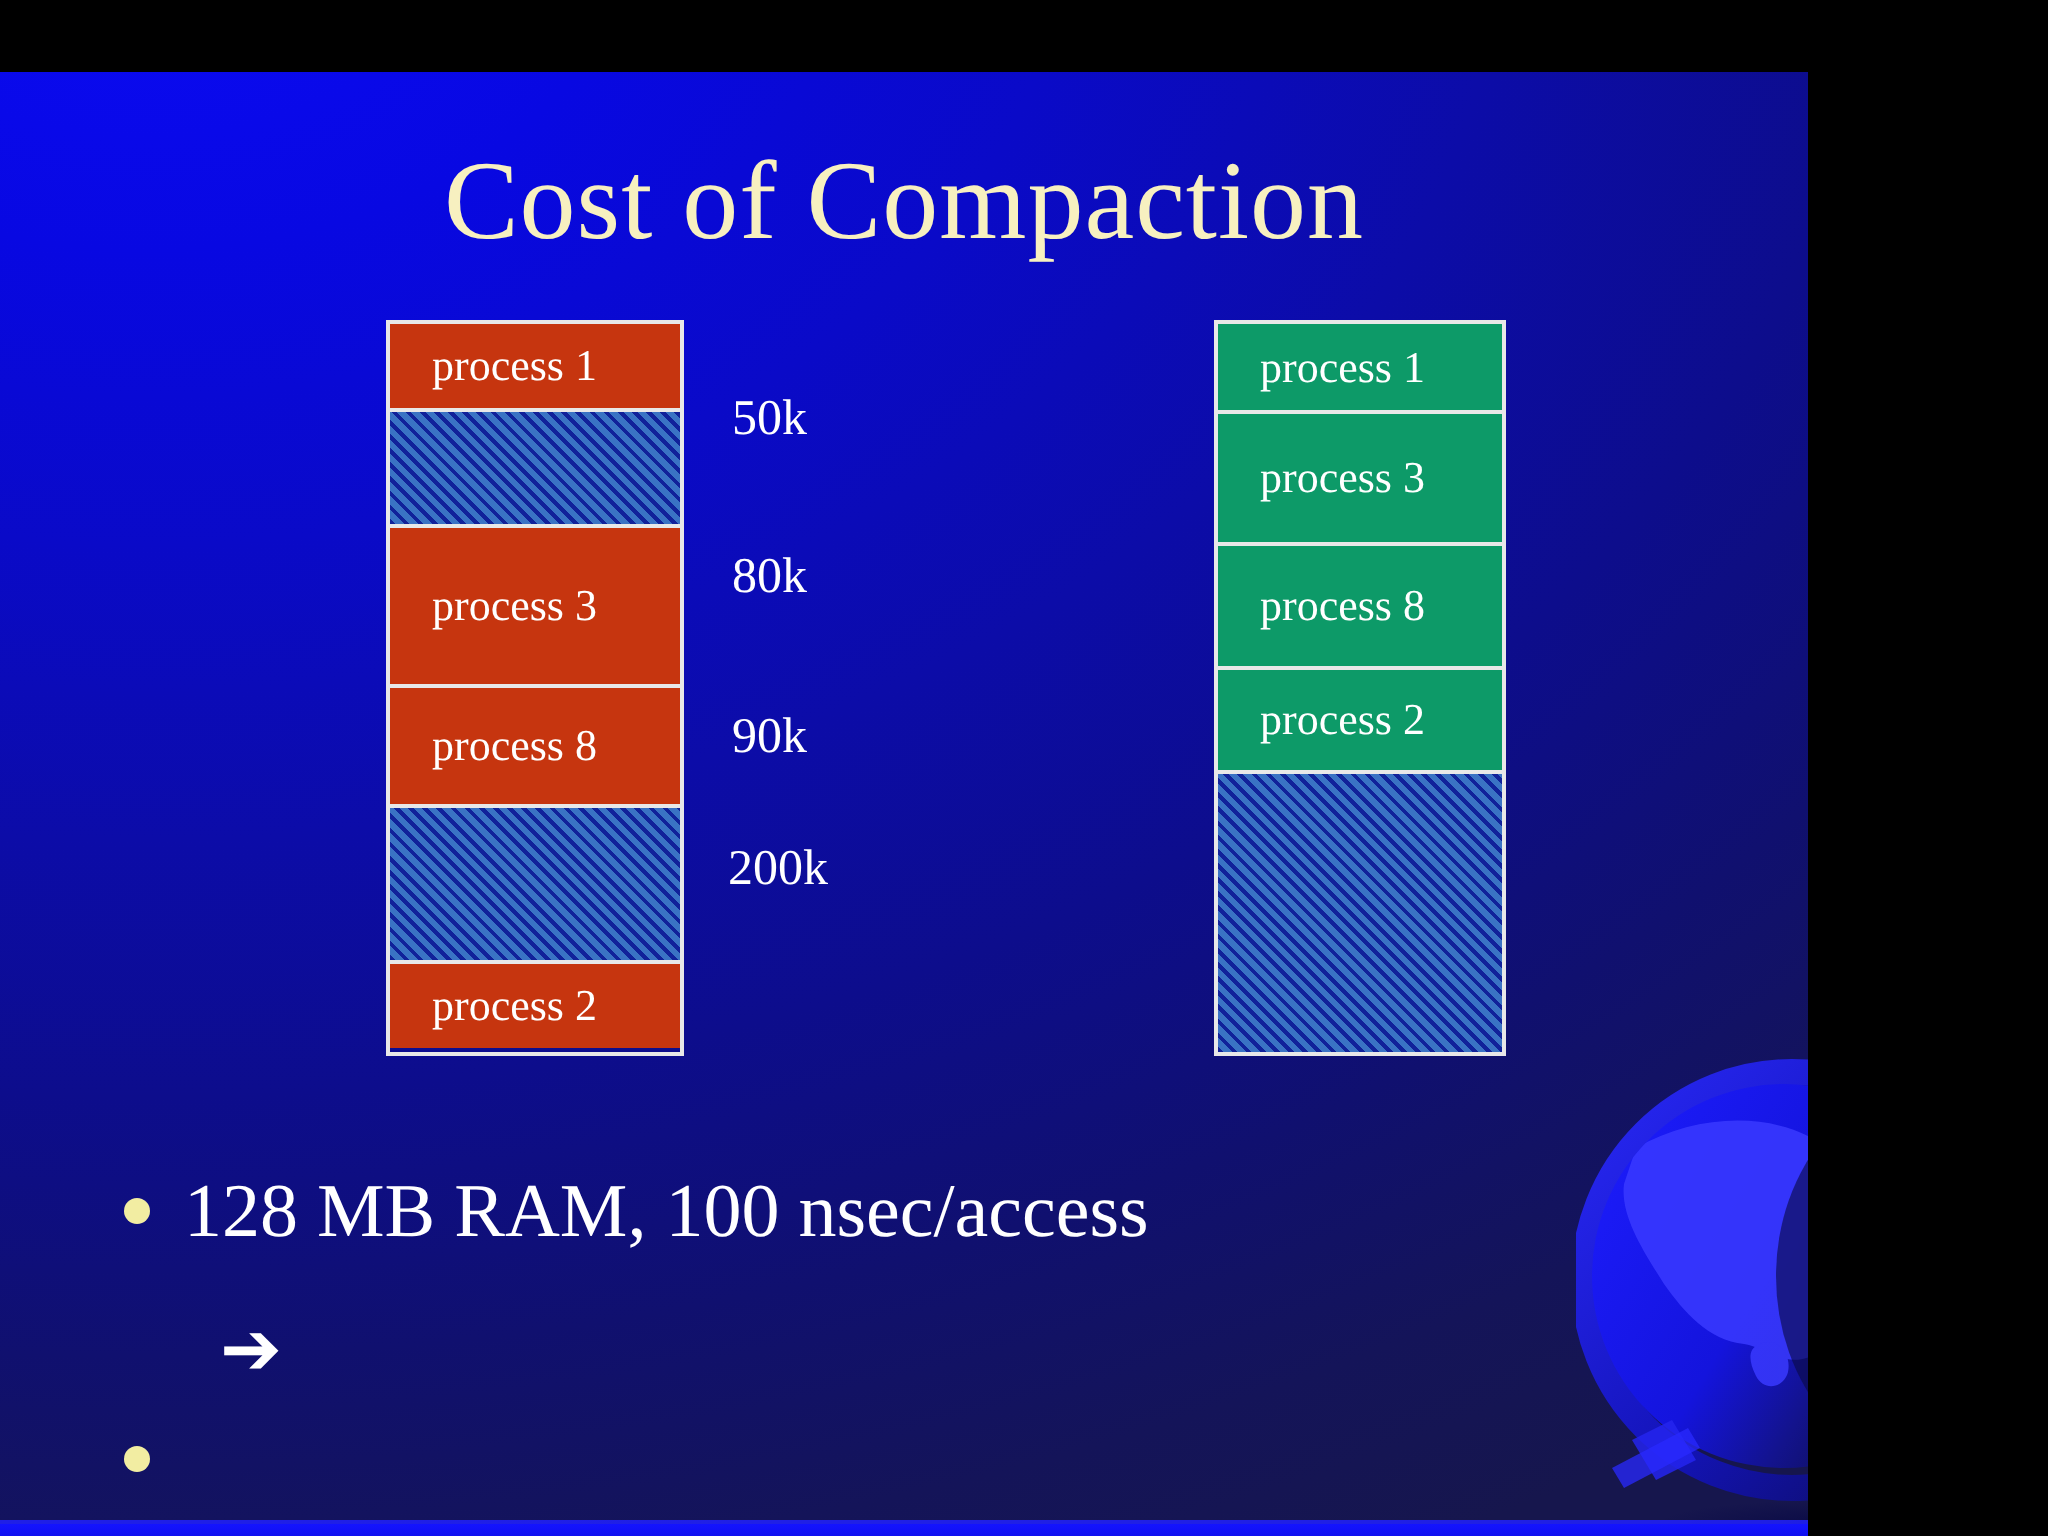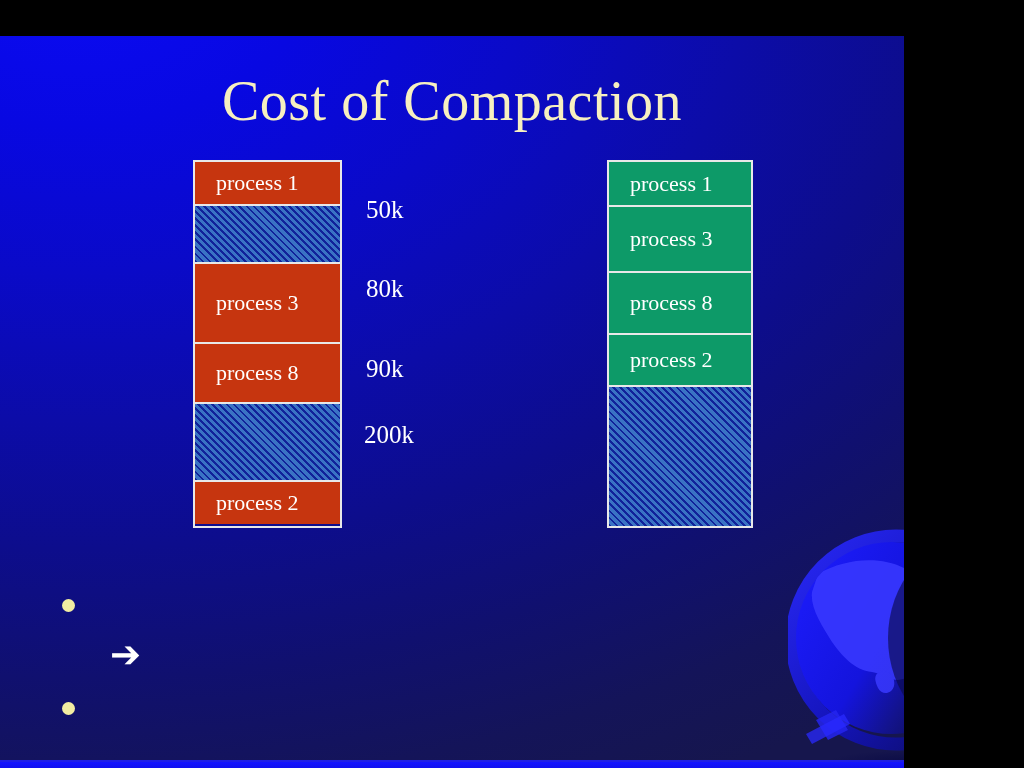--- a/index.html
+++ b/index.html
@@ -273,20 +273,21 @@
     </div>
     <div class="mem-block free" style="height:139px;">
       <span></span>
     </div>
   </div>
 
   <div id="bullets">
 
     <div class="bullet-row">
       <span class="bullet-dot"></span>
+      <span class="bullet-text">128 MB RAM, 100 nsec/access</span>
     </div>
 
     <div class="subbullet-row">
       <span class="sub-text sub-arrow">➔</span>
     </div>
 
     <div class="bullet-row">
       <span class="bullet-dot"></span>
     </div>
 

